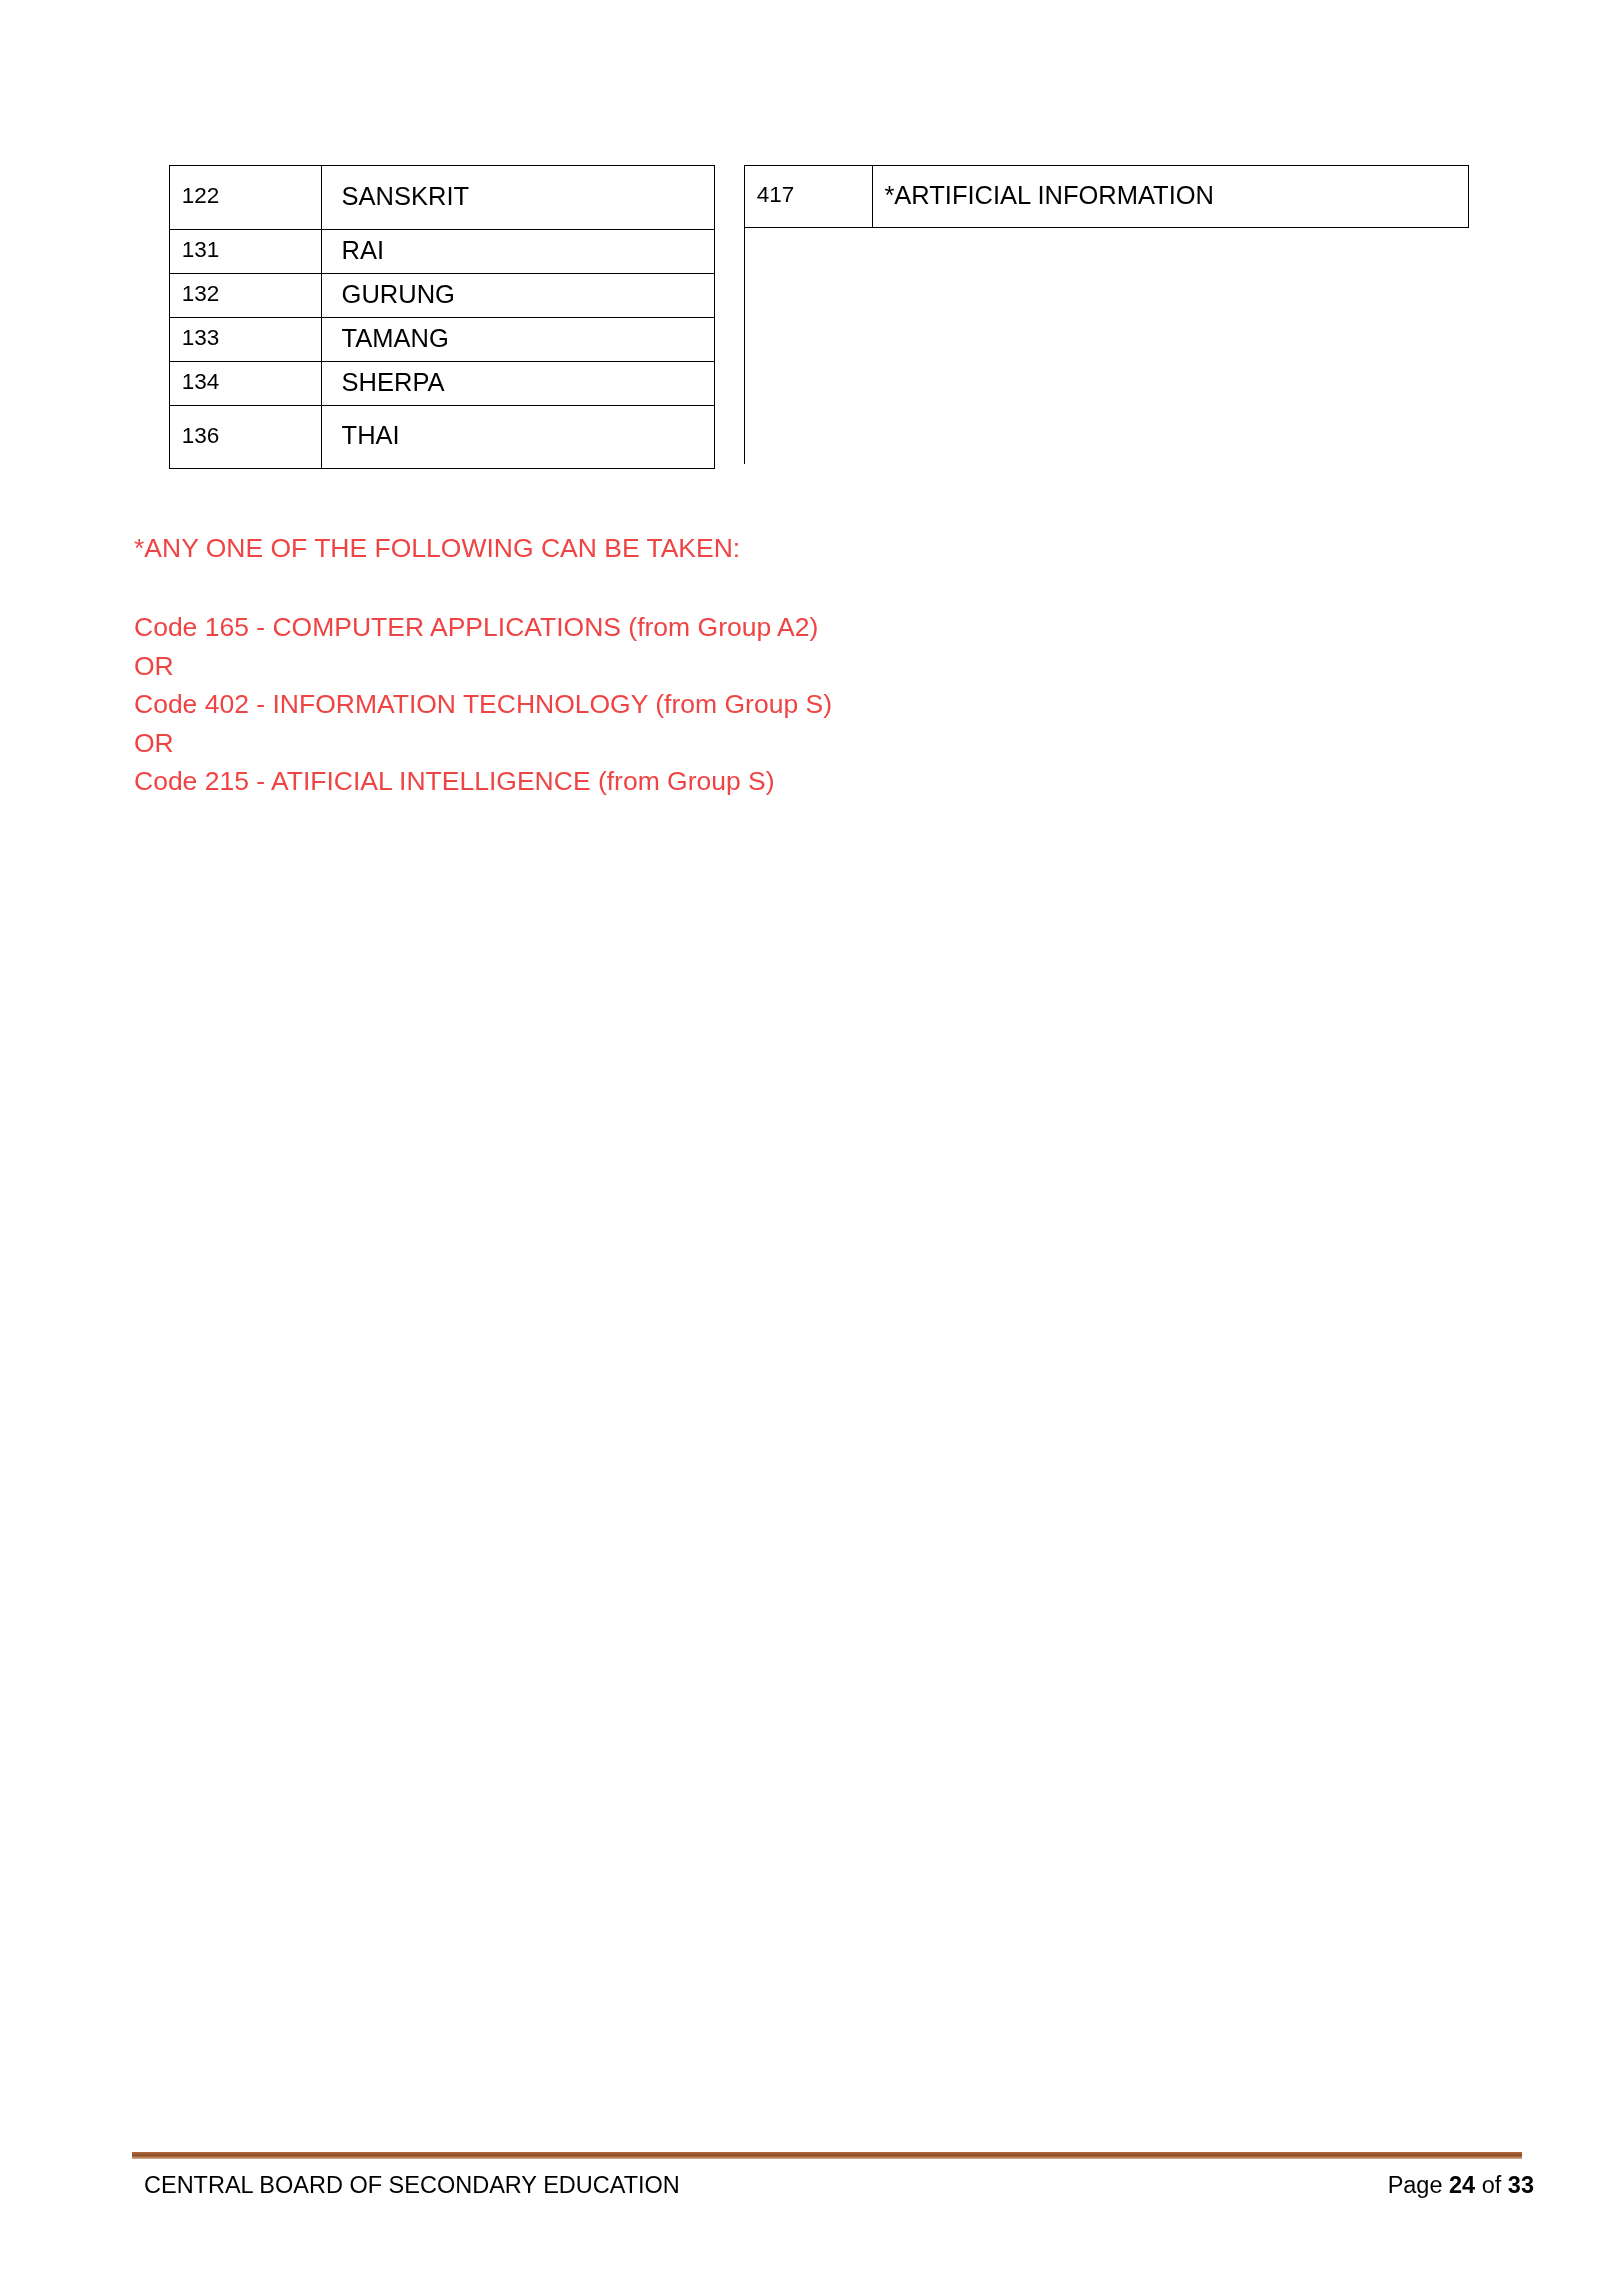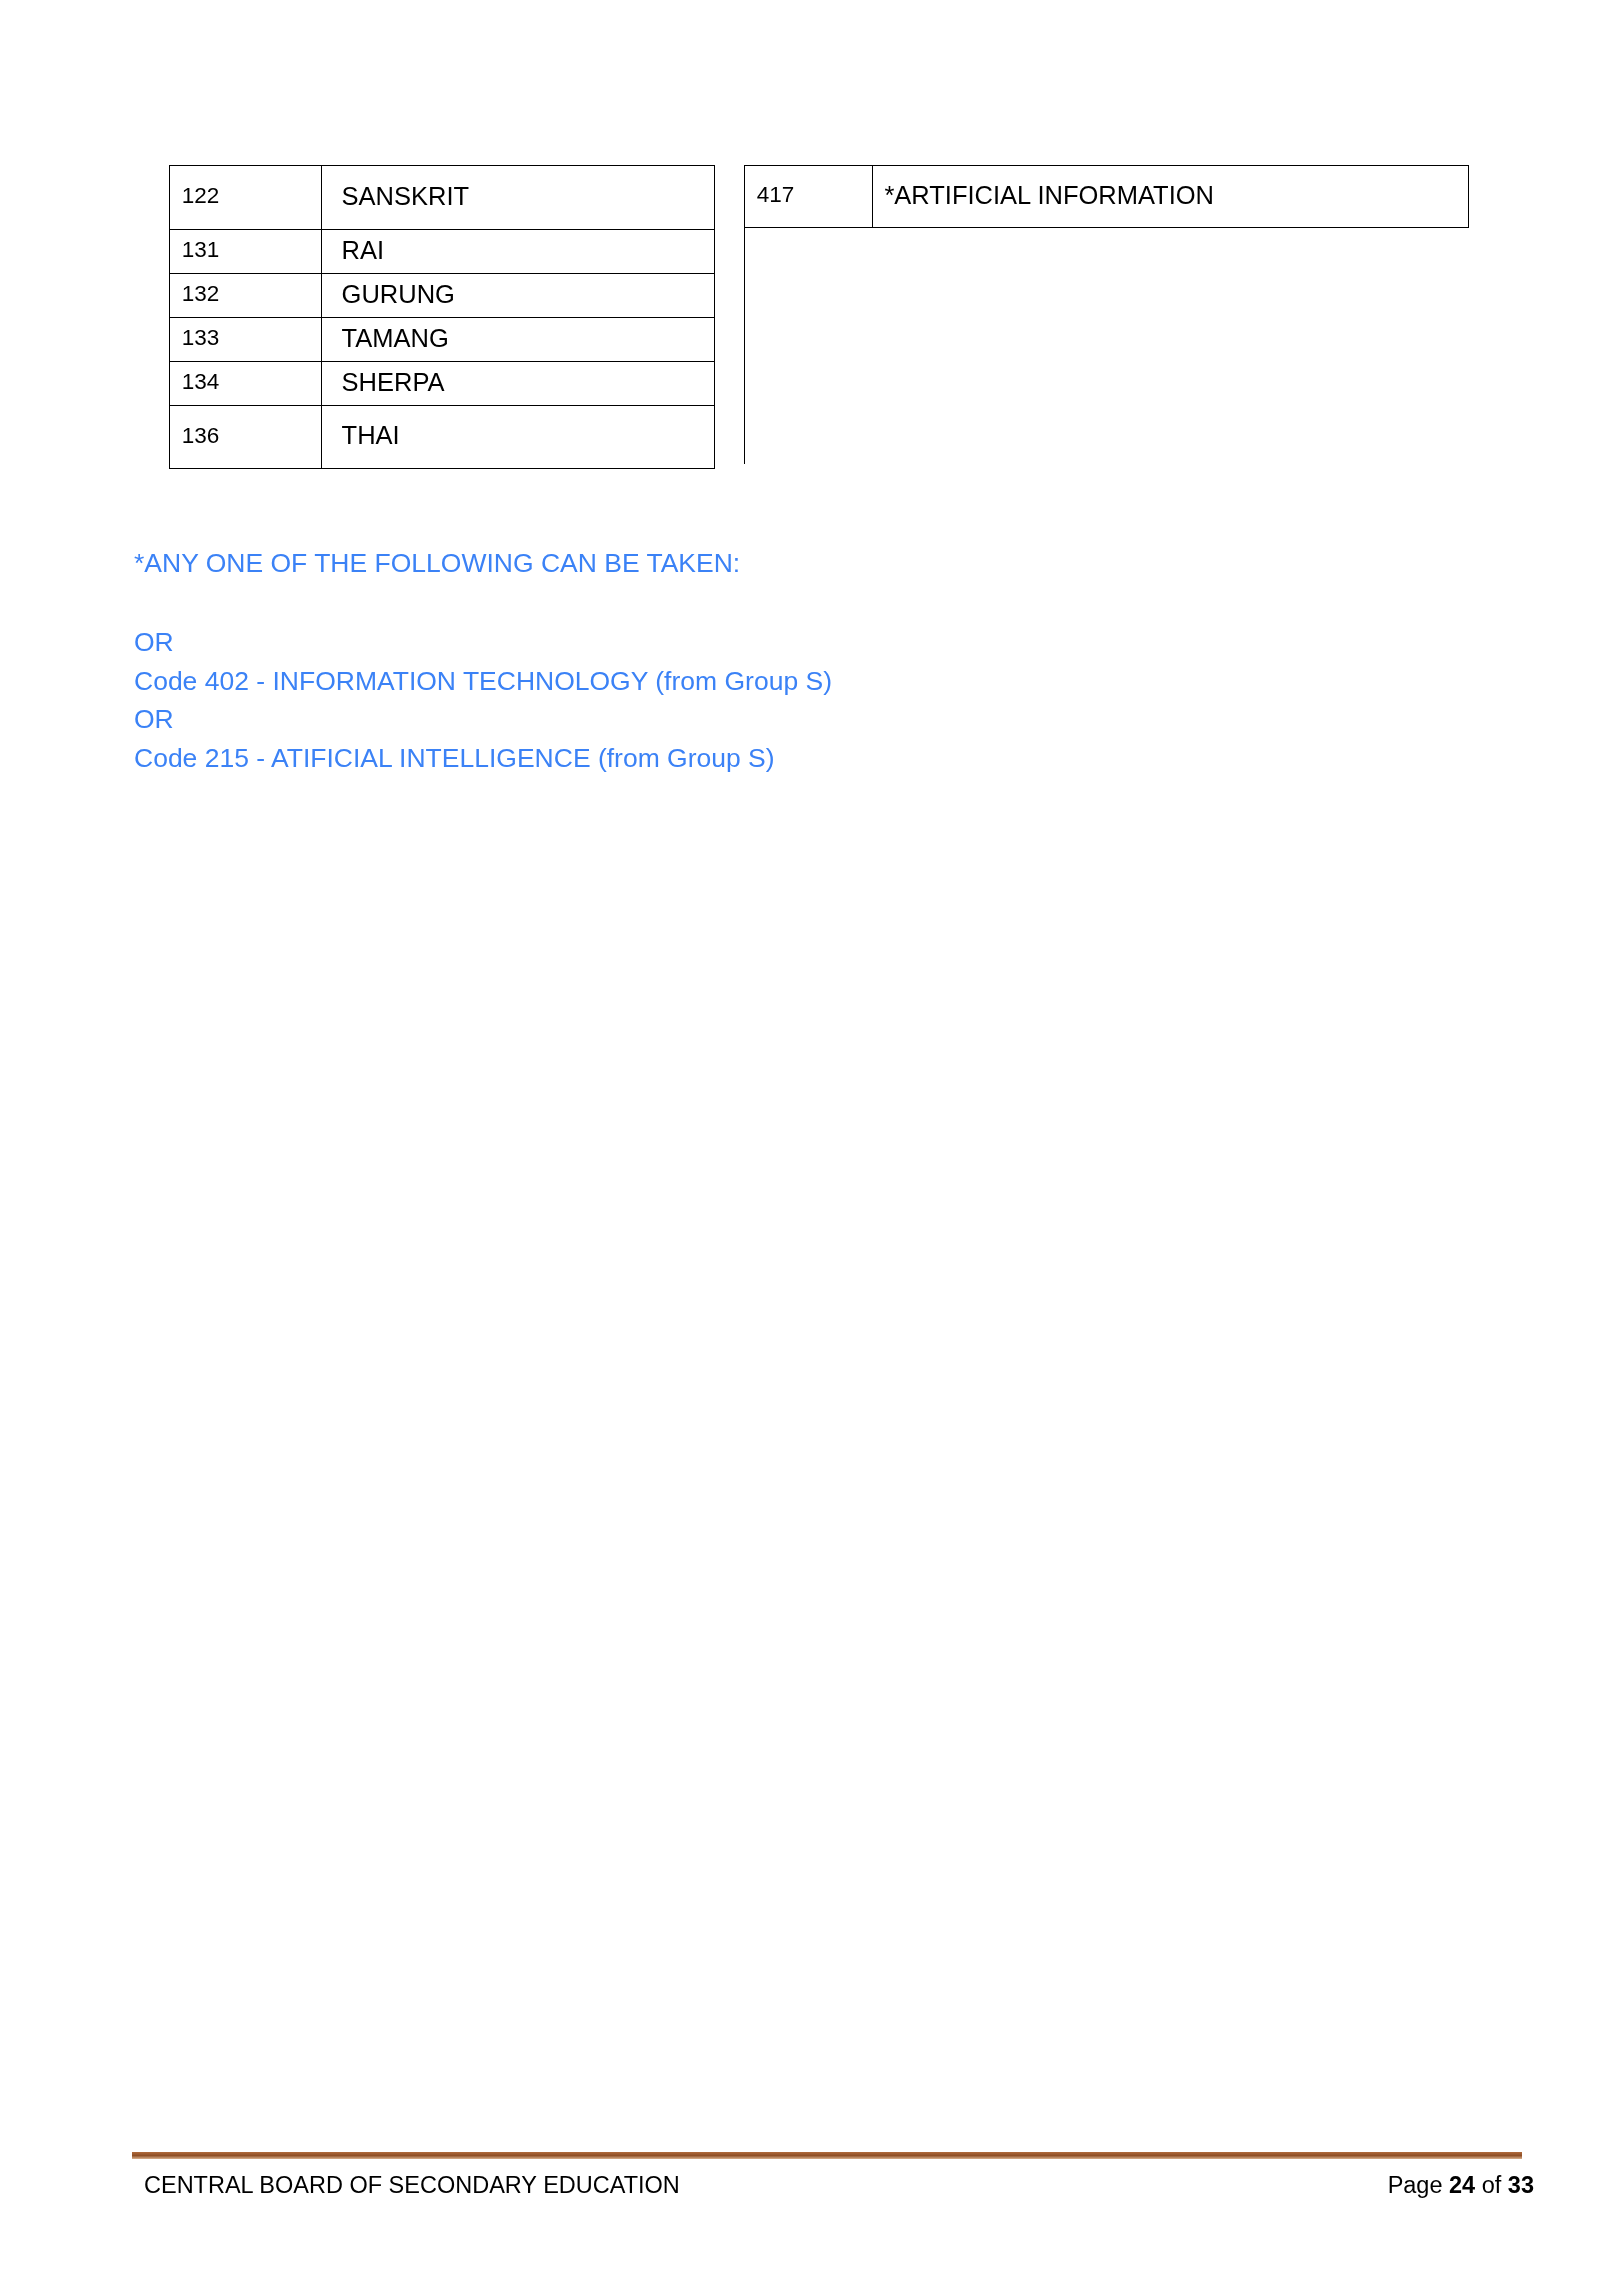--- a/index.html
+++ b/index.html
@@ -89,23 +89,23 @@
     border-bottom: none;
   }
   .tbl-right tr.filler td.subject {
     border-left: none;
   }
 
   
   .notes {
     position: absolute;
     left: 120px;
-    top: 544px;
+    top: 529px;
     width: 1176px;
-    color: #3b82f6;
+    color: #ef4444;
     font-size: 26.5px;
     line-height: 1.45;
     font-family: "Liberation Sans", sans-serif;
   }
   .notes .heading {
     font-weight: normal;
     margin-bottom: 41px;
   }
   .notes .line {
     white-space: nowrap;
@@ -185,20 +185,21 @@
           <td class="code"></td>
           <td class="subject"></td>
         </tr>
       </tbody>
     </table>
 
   </div>
 
   <div class="notes">
     <div class="heading">*ANY ONE OF THE FOLLOWING CAN BE TAKEN:</div>
+    <div class="line">Code 165 - COMPUTER APPLICATIONS (from Group A2)</div>
     <div class="line or">OR</div>
     <div class="line">Code 402 - INFORMATION TECHNOLOGY (from Group S)</div>
     <div class="line or">OR</div>
     <div class="line">Code 215 - ATIFICIAL INTELLIGENCE (from Group S)</div>
   </div>
 
   <div class="footer-rule"></div>
 
   <div class="footer">
     <div class="left">CENTRAL BOARD OF SECONDARY EDUCATION</div>

